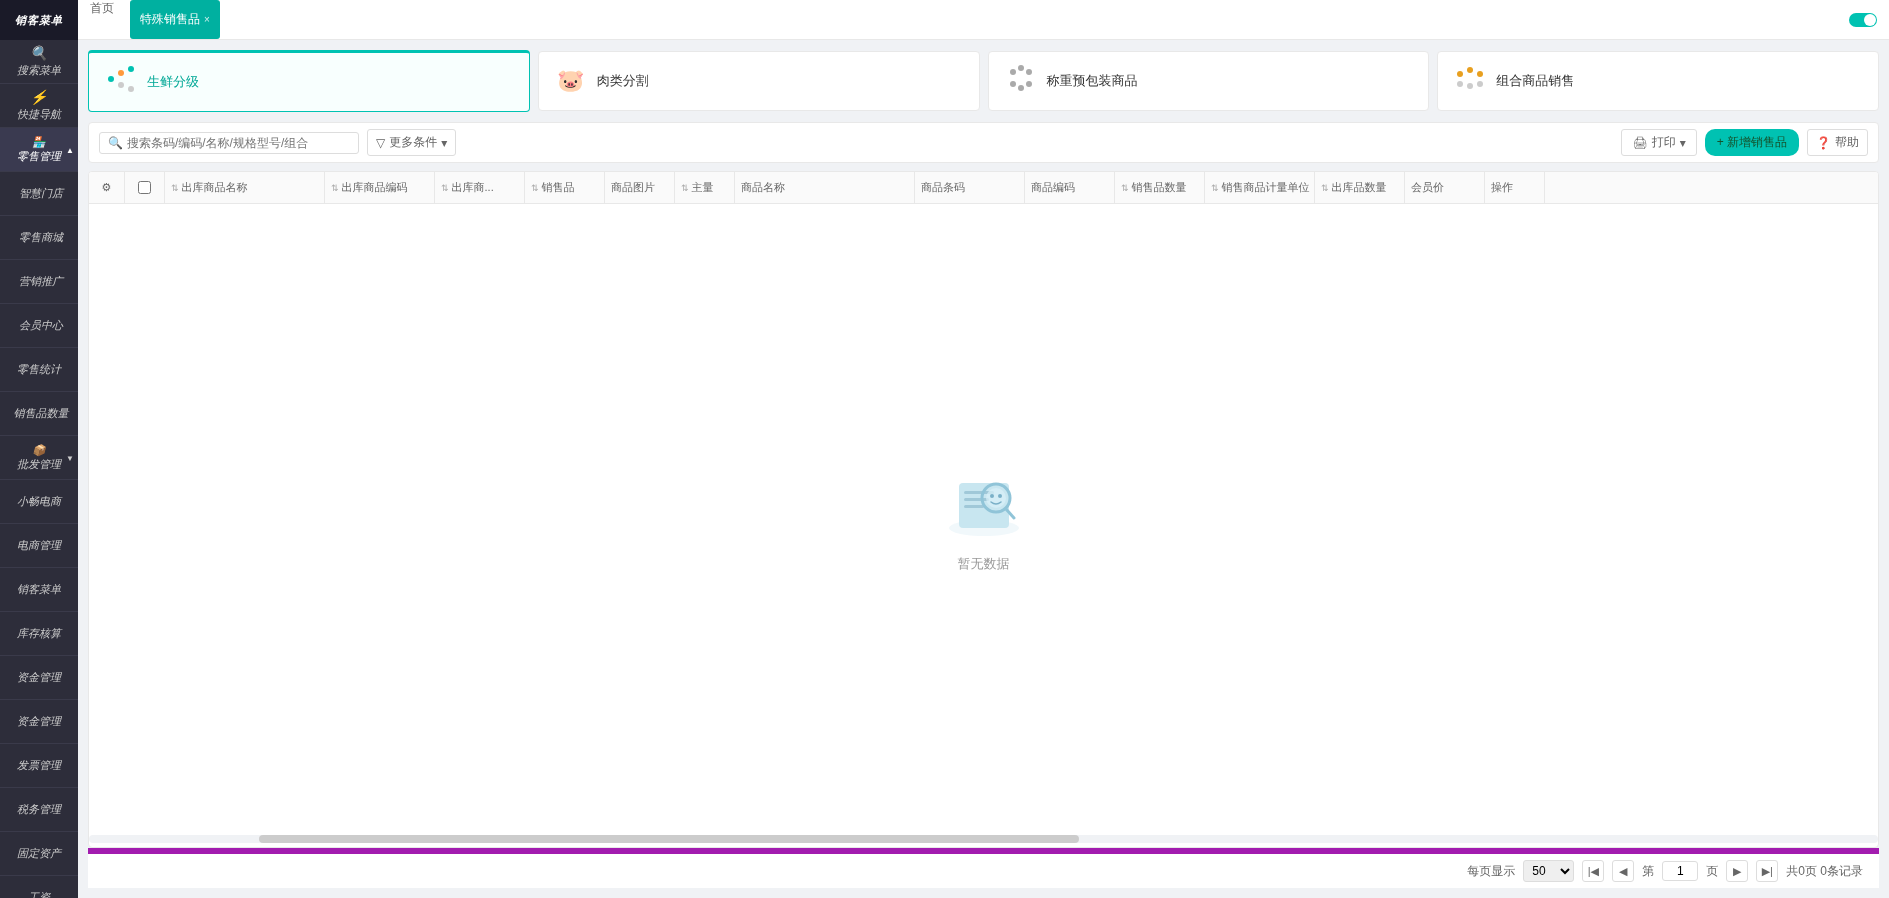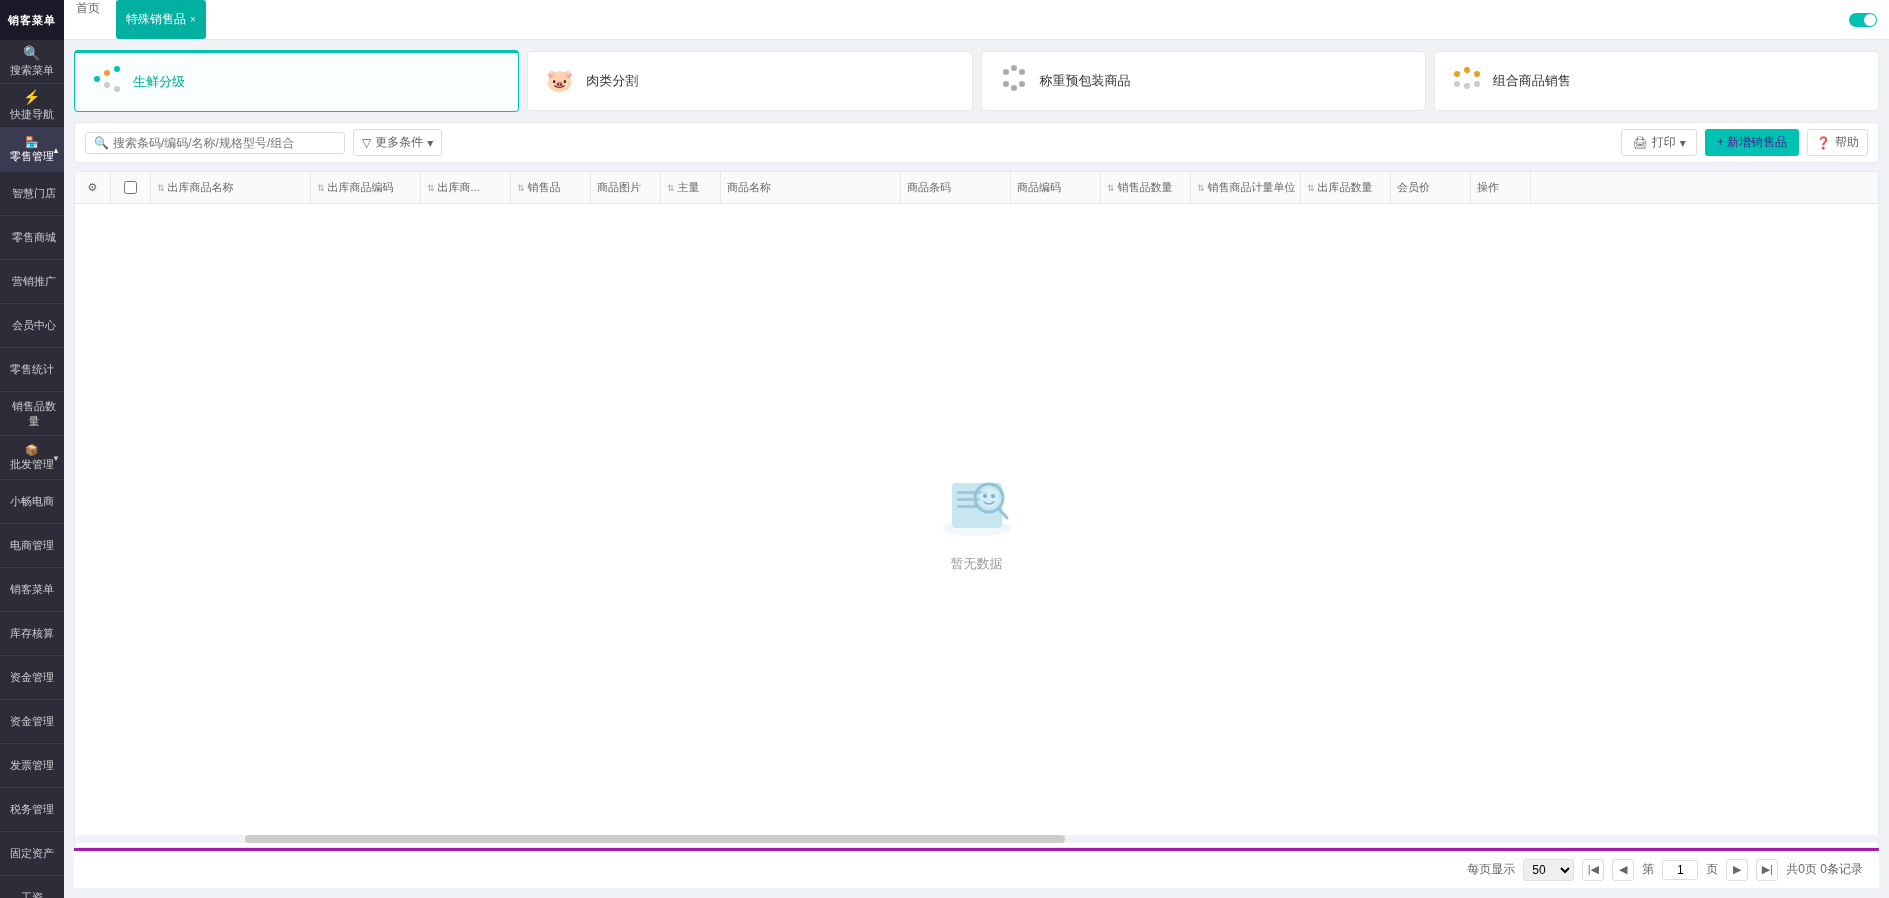--- a/index.html
+++ b/index.html
@@ -1,28 +1,29 @@
 <!DOCTYPE html>
 <html><head>
   <meta charset="utf-8">
   <style>
     * { margin: 0; padding: 0; box-sizing: border-box; }
     body { font-family: 'Microsoft YaHei', Arial, sans-serif; font-size: 12px; background: #f0f2f5; display: flex; height: 898px; overflow: hidden; }
 
     
     .sidebar {
-      width: 64px;
+      width: 78px;
       background: #2d2d3a;
       color: #bbb;
       display: flex;
       flex-direction: column;
       flex-shrink: 0;
       height: 100%;
       overflow-y: auto;
       overflow-x: hidden;
+      font-style: italic;
     }
     .sidebar-logo {
       height: 40px;
       background: #1a1a28;
       display: flex;
       align-items: center;
       justify-content: center;
       color: #fff;
       font-size: 11px;
       font-weight: bold;
@@ -237,23 +238,23 @@
       background: #fff;
       cursor: pointer;
       color: #666;
       font-size: 12px;
     }
     .btn-new {
       display: flex;
       align-items: center;
       gap: 4px;
       padding: 5px 12px;
-      border-radius: 3px;
+      border-radius: 10px;
       background: #00c2b2;
-      color: #4c1d95;
+      color: #14532d;
       cursor: pointer;
       font-size: 12px;
       border: none;
     }
     .btn-help {
       display: flex;
       align-items: center;
       gap: 4px;
       padding: 4px 8px;
       border: 1px solid #ddd;
@@ -324,21 +325,21 @@
     }
     .empty-text {
       color: #999;
       font-size: 13px;
     }
 
     
     .pagination-bar {
       height: 40px;
       background: #fff;
-      border-top: 3px solid #a21caf;
+      border-top: 6px solid #a21caf;
       display: flex;
       align-items: center;
       justify-content: flex-end;
       padding: 0 16px;
       gap: 8px;
       font-size: 12px;
       color: #666;
       flex-shrink: 0;
     }
     .pagination-bar select {

